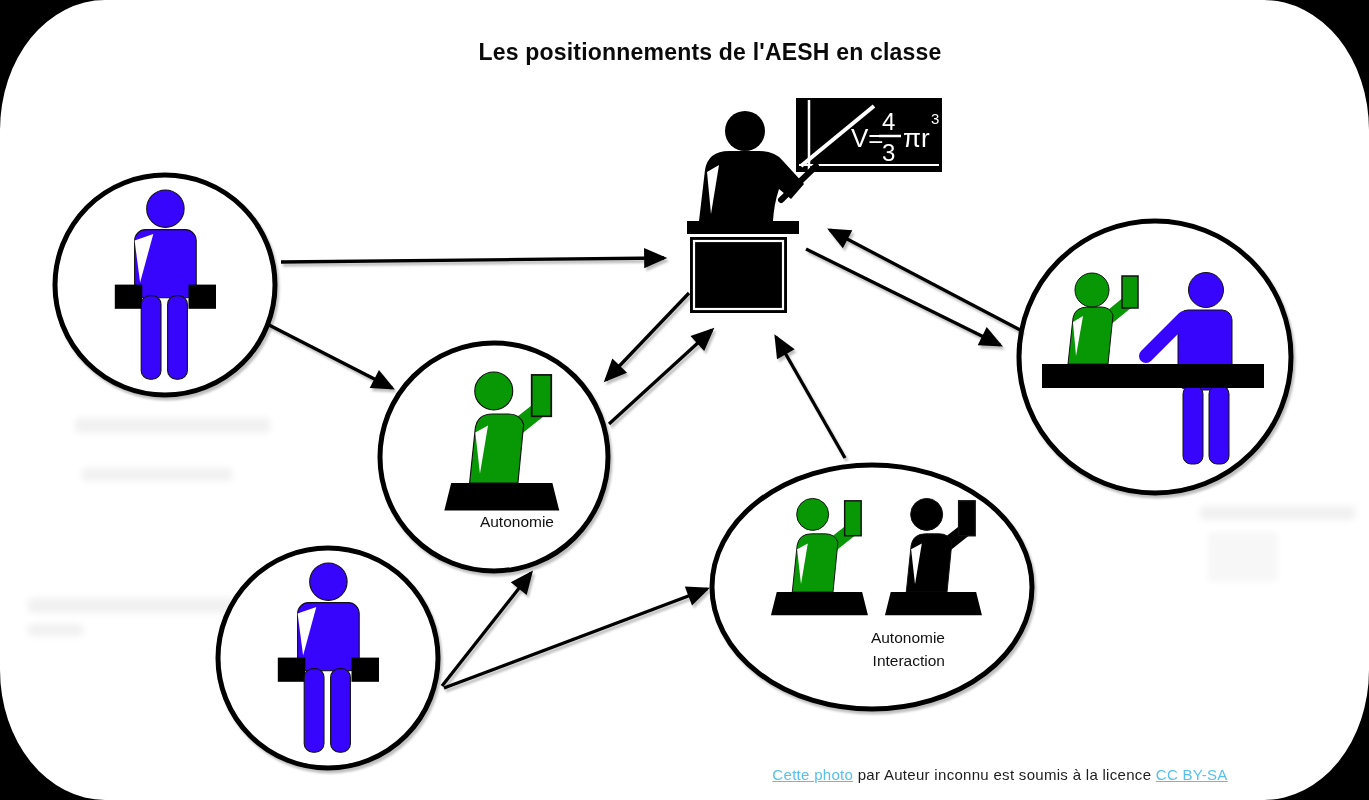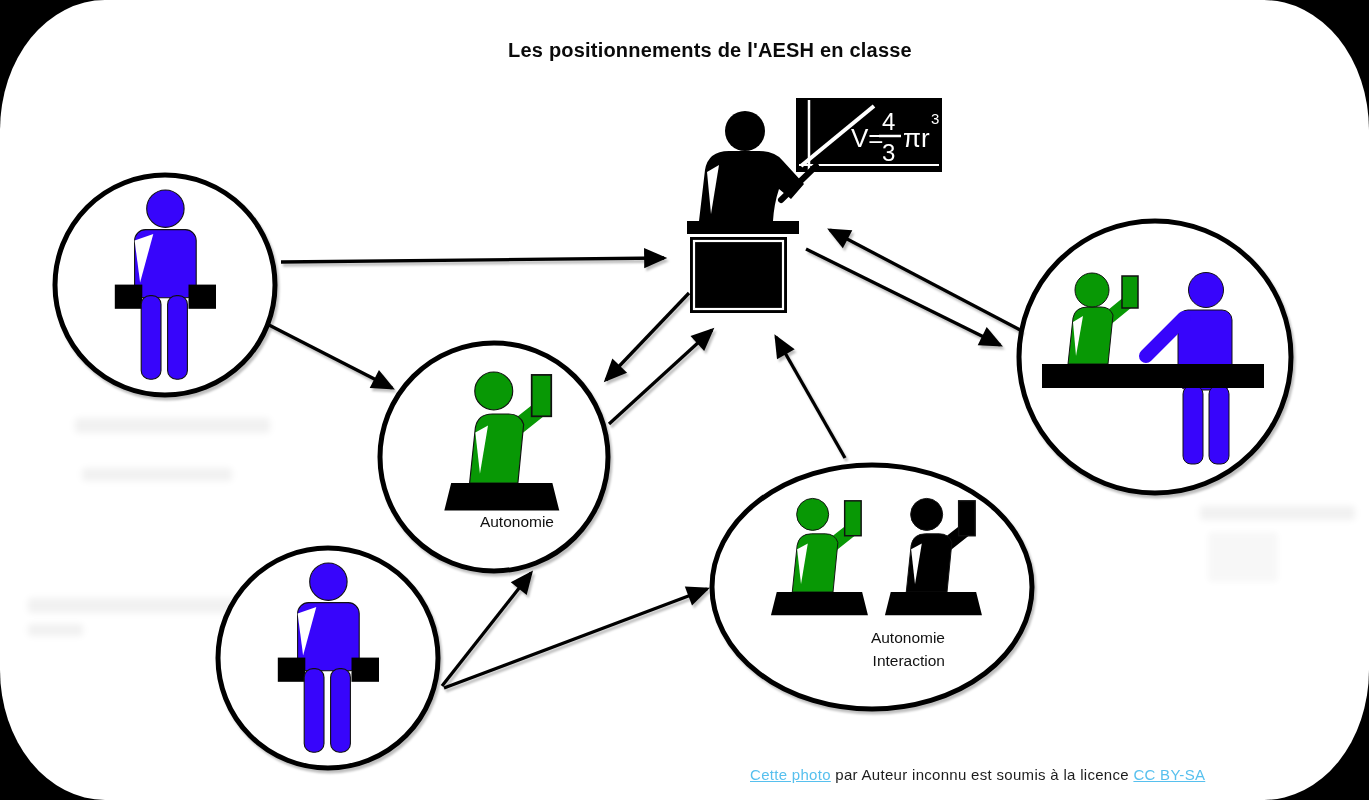--- a/index.html
+++ b/index.html
@@ -1,24 +1,24 @@
 <!DOCTYPE html>
 <html><head>
 <meta charset="utf-8">
 <style>
   html,body{margin:0;padding:0;background:#000;}
   .stage{position:relative;width:1369px;height:800px;background:#000;overflow:hidden;
          font-family:"Liberation Sans",sans-serif;}
   .sheet{position:absolute;inset:0;background:#ffffff;border-radius:105px/130px;}
   .title{position:absolute;left:425px;top:39px;width:570px;text-align:center;
-         font-weight:bold;font-size:20px;color:#0a0a0a;letter-spacing:.2px;}
+         font-weight:bold;font-size:23px;color:#0a0a0a;letter-spacing:.2px;}
   .node-label{position:absolute;text-align:right;color:#111;}
   #label-autonomie{left:434px;top:513px;width:120px;font-size:15.5px;}
   #label-ai{left:795px;top:626px;width:150px;font-size:15.5px;line-height:23px;}
-  .caption{position:absolute;left:750px;top:766px;width:500px;
+  .caption{position:absolute;left:750px;top:766px;width:500px;text-align:center;
            font-size:15px;color:#1d1d1d;letter-spacing:.3px;}
   .caption a{color:#57c0ee;text-decoration:underline;cursor:pointer;}
   .ghost{position:absolute;background:rgba(0,0,0,0.055);filter:blur(3px);border-radius:4px;}
   svg.layer{position:absolute;left:0;top:0;}
   .sh{filter:drop-shadow(2px 3px 1px rgba(0,0,0,0.25));}
   .arrow{stroke:#000;stroke-width:3.3;fill:none;}
   .formula{font-family:"Liberation Sans",sans-serif;fill:#fff;}
 </style>
 </head>
 <body>

